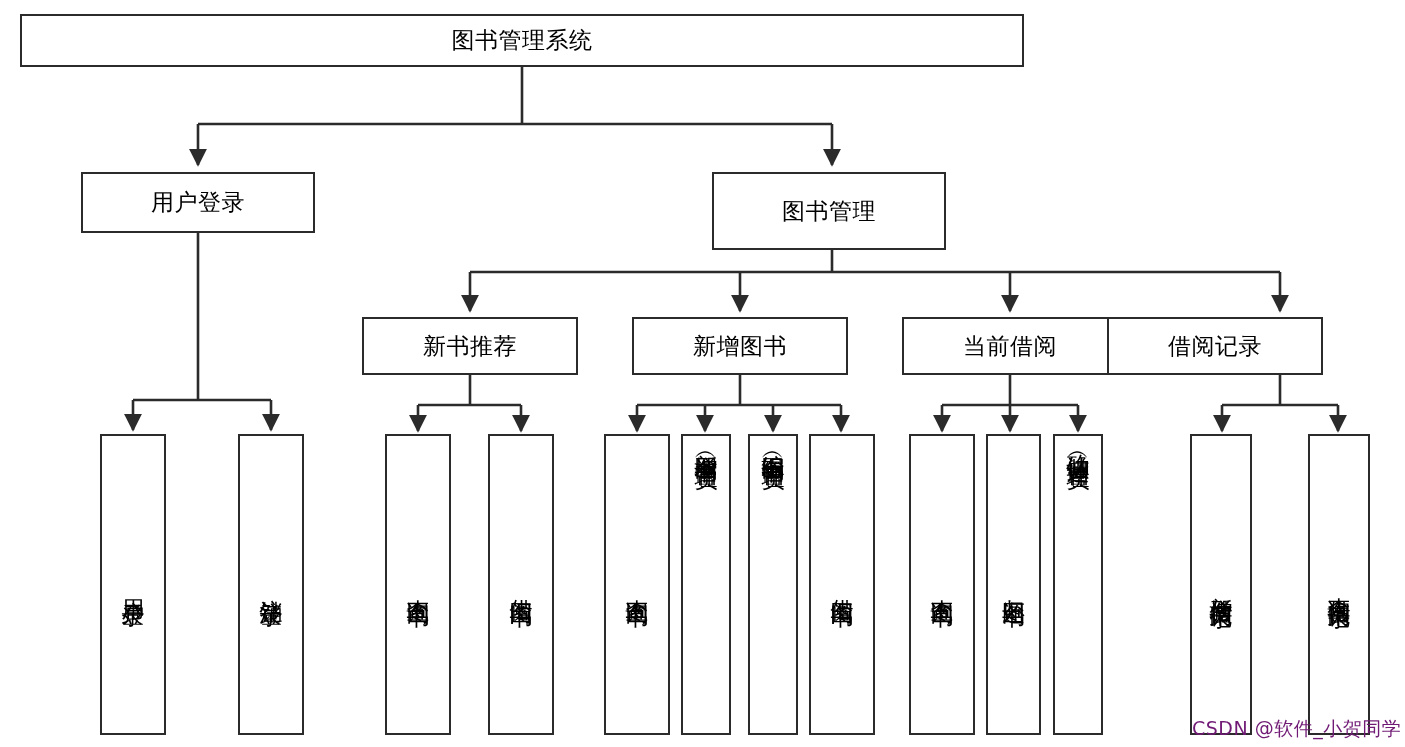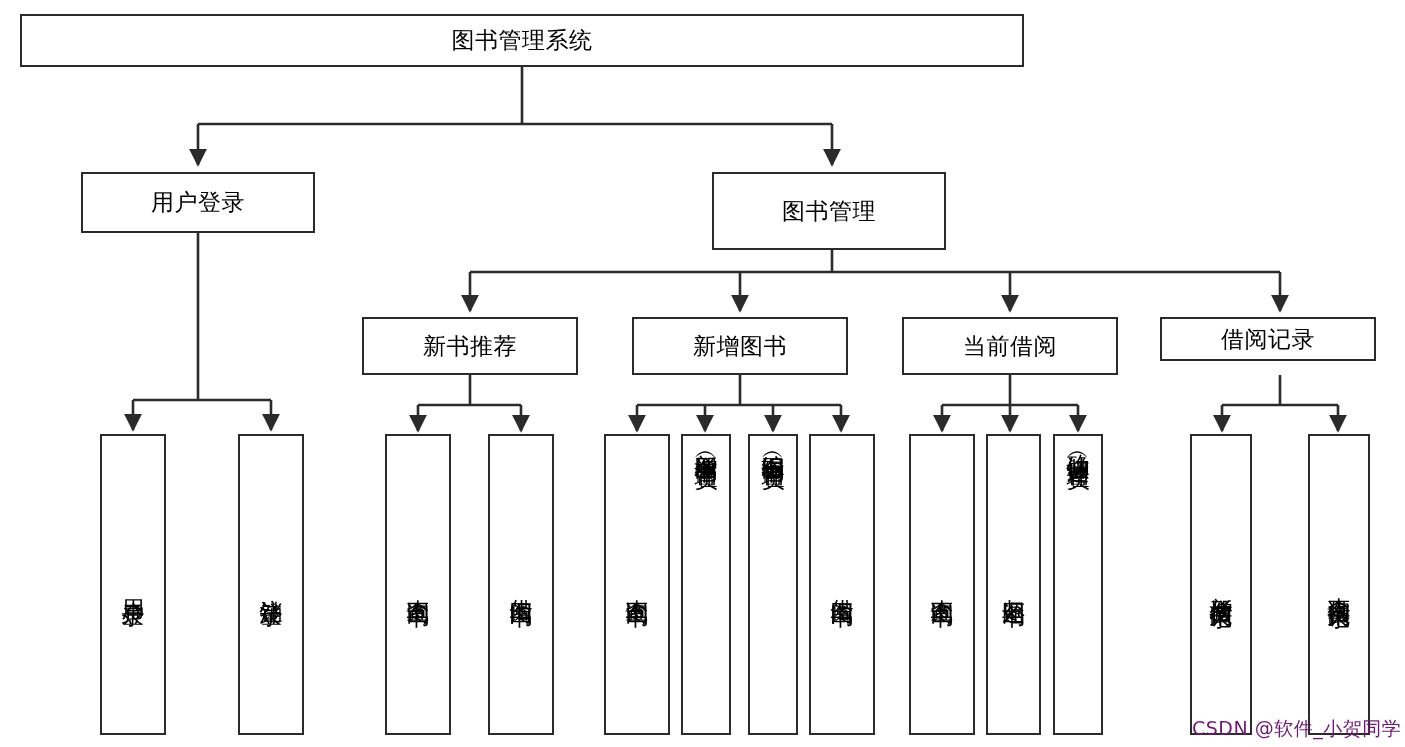--- a/index.html
+++ b/index.html
@@ -149,21 +149,21 @@
   </div>
 
   <div class="node horiz" style="left:632px; top:317px; width:216px; height:58px;">
     <span class="label">新增图书</span>
   </div>
 
   <div class="node horiz" style="left:902px; top:317px; width:216px; height:58px;">
     <span class="label">当前借阅</span>
   </div>
 
-  <div class="node horiz" style="left:1160px; top:317px; width:216px; height:44px;">
+  <div class="node horiz" style="left:1107px; top:317px; width:216px; height:58px;">
     <span class="label">借阅记录</span>
   </div>
 
   <div class="node vert mid" style="left:100px; top:434px; width:66px; height:301px;">
     <span class="label">用户登录</span>
   </div>
 
   <div class="node vert mid" style="left:238px; top:434px; width:66px; height:301px;">
     <span class="label">注销登录</span>
   </div>

